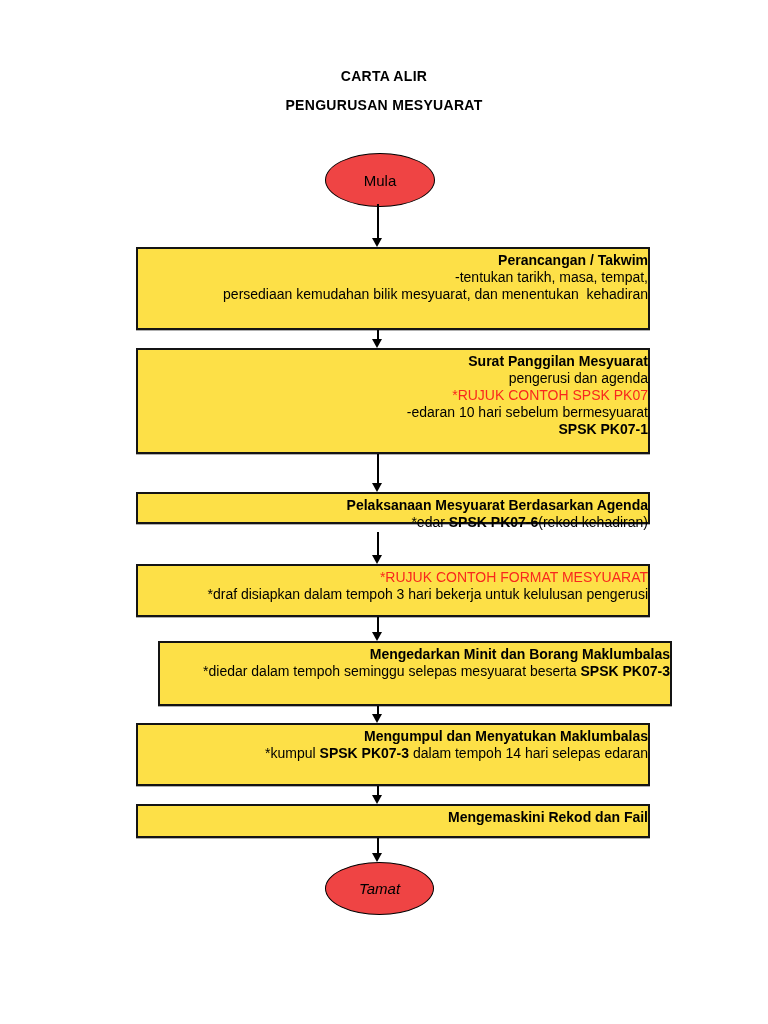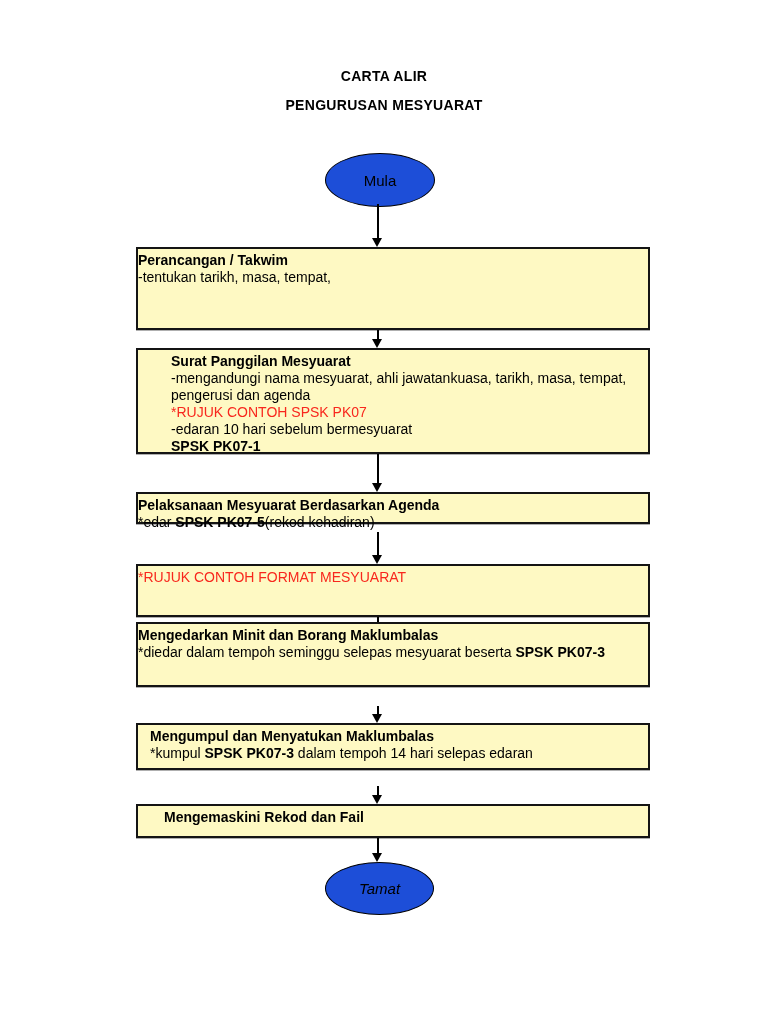--- a/index.html
+++ b/index.html
@@ -6,42 +6,42 @@
   .page {
     position:relative; width:768px; height:1024px; background:#ffffff;
     font-family:"Liberation Sans", sans-serif; color:#000; overflow:hidden;
   }
   .title {
     position:absolute; top:62px; left:0; width:768px; text-align:center;
     font-weight:bold; font-size:14px; line-height:29px; letter-spacing:0.3px;
   }
   .oval {
     position:absolute; border:1.5px solid #000; border-radius:50%;
-    background:#1d4ed8; display:flex; align-items:center; justify-content:center;
+    background:#ef4444; display:flex; align-items:center; justify-content:center;
     font-size:15px;
   }
   .oval.start { left:325px; top:153px; width:108px; height:52px; }
   .oval.end   { left:325px; top:862px; width:107px; height:51px;font-style:italic; }
 
   .fbox {
     position:absolute; left:136px; width:514px; box-sizing:border-box;
-    border:2px solid #141414; background:#fef9c3; text-align:left;
+    border:2px solid #141414; background:#fde047; text-align:right;
     font-size:14px; line-height:17px; padding-top:3px;
     box-shadow:0 1px 0 rgba(110,110,110,0.55);
   }
   .fbox .line { white-space:pre; }
   .b { font-weight:bold; }
   .r { color:var(--red, #f8271d); }
 
   .p1 { top:247px; height:83px; }
   .p2 { top:348px; height:106px;padding-left:33px; }
   .p3 { top:492px; height:32px; }
   .p4 { top:564px; height:53px; }
-  .p5 { top:622px; height:65px; }
-  .p6 { top:723px; height:47px;padding-left:12px; }
+  .p5 { top:641px; height:65px;margin-left:22px; }
+  .p6 { top:723px; height:63px;padding-left:12px; }
   .p7 { top:804px; height:34px;padding-left:26px; }
 
   .arrow { position:absolute; left:372px; width:11px; }
   .arrow .stem {
     position:absolute; left:4.5px; top:0; width:2px;
     height:calc(100% - 8px); background:#000;
   }
   .arrow .head {
     position:absolute; left:0; bottom:0; width:0; height:0;
     border-left:5.5px solid transparent; border-right:5.5px solid transparent;
@@ -71,53 +71,54 @@
   </div>
 
   <div class="arrow a1">
       <span class="stem"></span>
       <span class="head"></span>
     </div>
 
   <div class="fbox p1">
       <div class="line"><span class="b">Perancangan / Takwim</span></div>
       <div class="line"><span>-tentukan tarikh, masa, tempat,</span></div>
+      <div class="line"><span>persediaan kemudahan bilik mesyuarat, dan menentukan  kehadiran</span></div>
     </div>
 
   <div class="arrow a2">
       <span class="stem"></span>
       <span class="head"></span>
     </div>
 
   <div class="fbox p2">
       <div class="line"><span class="b">Surat Panggilan Mesyuarat</span></div>
-      <div class="line"><span>-mengandungi nama mesyuarat, ahli jawatankuasa, tarikh, masa, tempat,</span></div>
       <div class="line"><span>pengerusi dan agenda</span></div>
       <div class="line"><span class="r">*RUJUK CONTOH SPSK PK07</span></div>
       <div class="line"><span>-edaran 10 hari sebelum bermesyuarat</span></div>
       <div class="line"><span class="b">SPSK PK07-1</span></div>
     </div>
 
   <div class="arrow a3">
       <span class="stem"></span>
       <span class="head"></span>
     </div>
 
   <div class="fbox p3">
       <div class="line"><span class="b">Pelaksanaan Mesyuarat Berdasarkan Agenda</span></div>
-      <div class="line"><span>*edar </span><span class="b">SPSK PK07-5</span><span>(rekod kehadiran)</span></div>
+      <div class="line"><span>*edar </span><span class="b">SPSK PK07-6</span><span>(rekod kehadiran)</span></div>
     </div>
 
   <div class="arrow a4">
       <span class="stem"></span>
       <span class="head"></span>
     </div>
 
   <div class="fbox p4">
       <div class="line"><span class="r">*RUJUK CONTOH FORMAT MESYUARAT</span></div>
+      <div class="line"><span>*draf disiapkan dalam tempoh 3 hari bekerja untuk kelulusan pengerusi</span></div>
     </div>
 
   <div class="arrow a5">
       <span class="stem"></span>
       <span class="head"></span>
     </div>
 
   <div class="fbox p5">
       <div class="line"><span class="b">Mengedarkan Minit dan Borang Maklumbalas</span></div>
       <div class="line"><span>*diedar dalam tempoh seminggu selepas mesyuarat beserta </span><span class="b">SPSK PK07-3</span></div>

